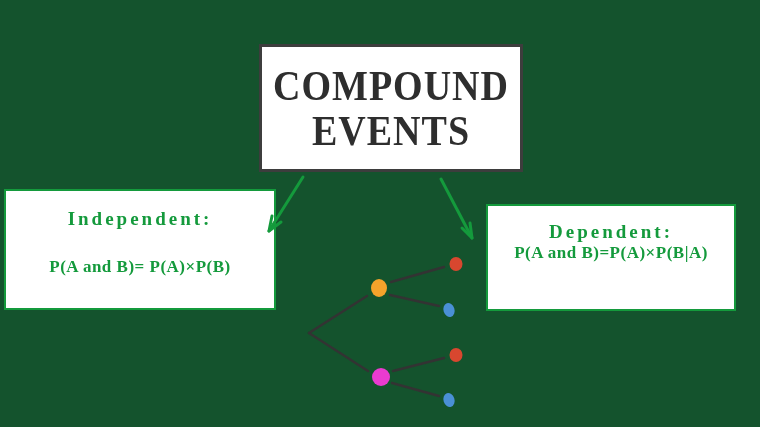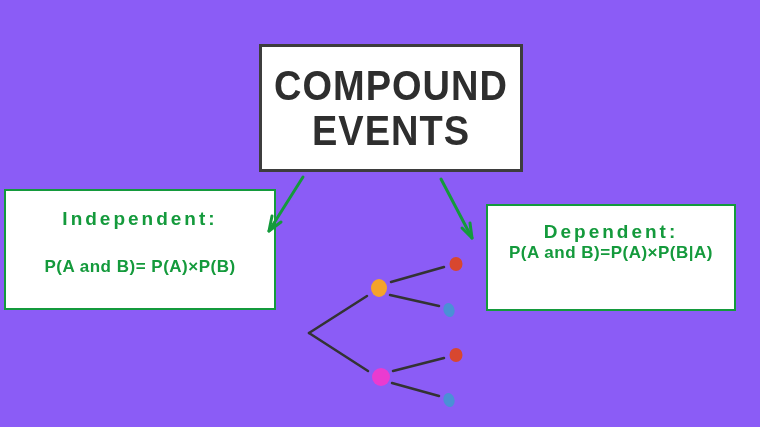--- a/index.html
+++ b/index.html
@@ -1,18 +1,18 @@
 <!DOCTYPE html>
 <html style="--green: #149a3c; --box_border: #3d3d3d; --title_text: #2e2e2e; --tree_line: #333333; --orange: #f5a32b; --magenta: #ea3bd0; --red: #d8472f; --blue: #4a90d6;"><head>
 <meta charset="utf-8">
 <style>
   html,body{margin:0;padding:0;background:#ffffff;}
   .canvas{
-    position:relative;width:760px;height:427px;background:#8b5cf6;
-    font-family:Liberation Sans, sans-serif;overflow:hidden;
+    position:relative;width:760px;height:427px;background:#14532d;
+    font-family:Liberation Serif, serif;overflow:hidden;
   }
   
   .title-box{
     position:absolute;left:259px;top:44px;width:258px;height:122px;
     border:3px solid var(--box_border,#3d3d3d);
     display:flex;flex-direction:column;align-items:center;justify-content:center;
     color:var(--title_text,#2e2e2e);background:#fff;
   }
   .title-line{
     font-size:38px;font-weight:bold;letter-spacing:1px;line-height:1.18;

